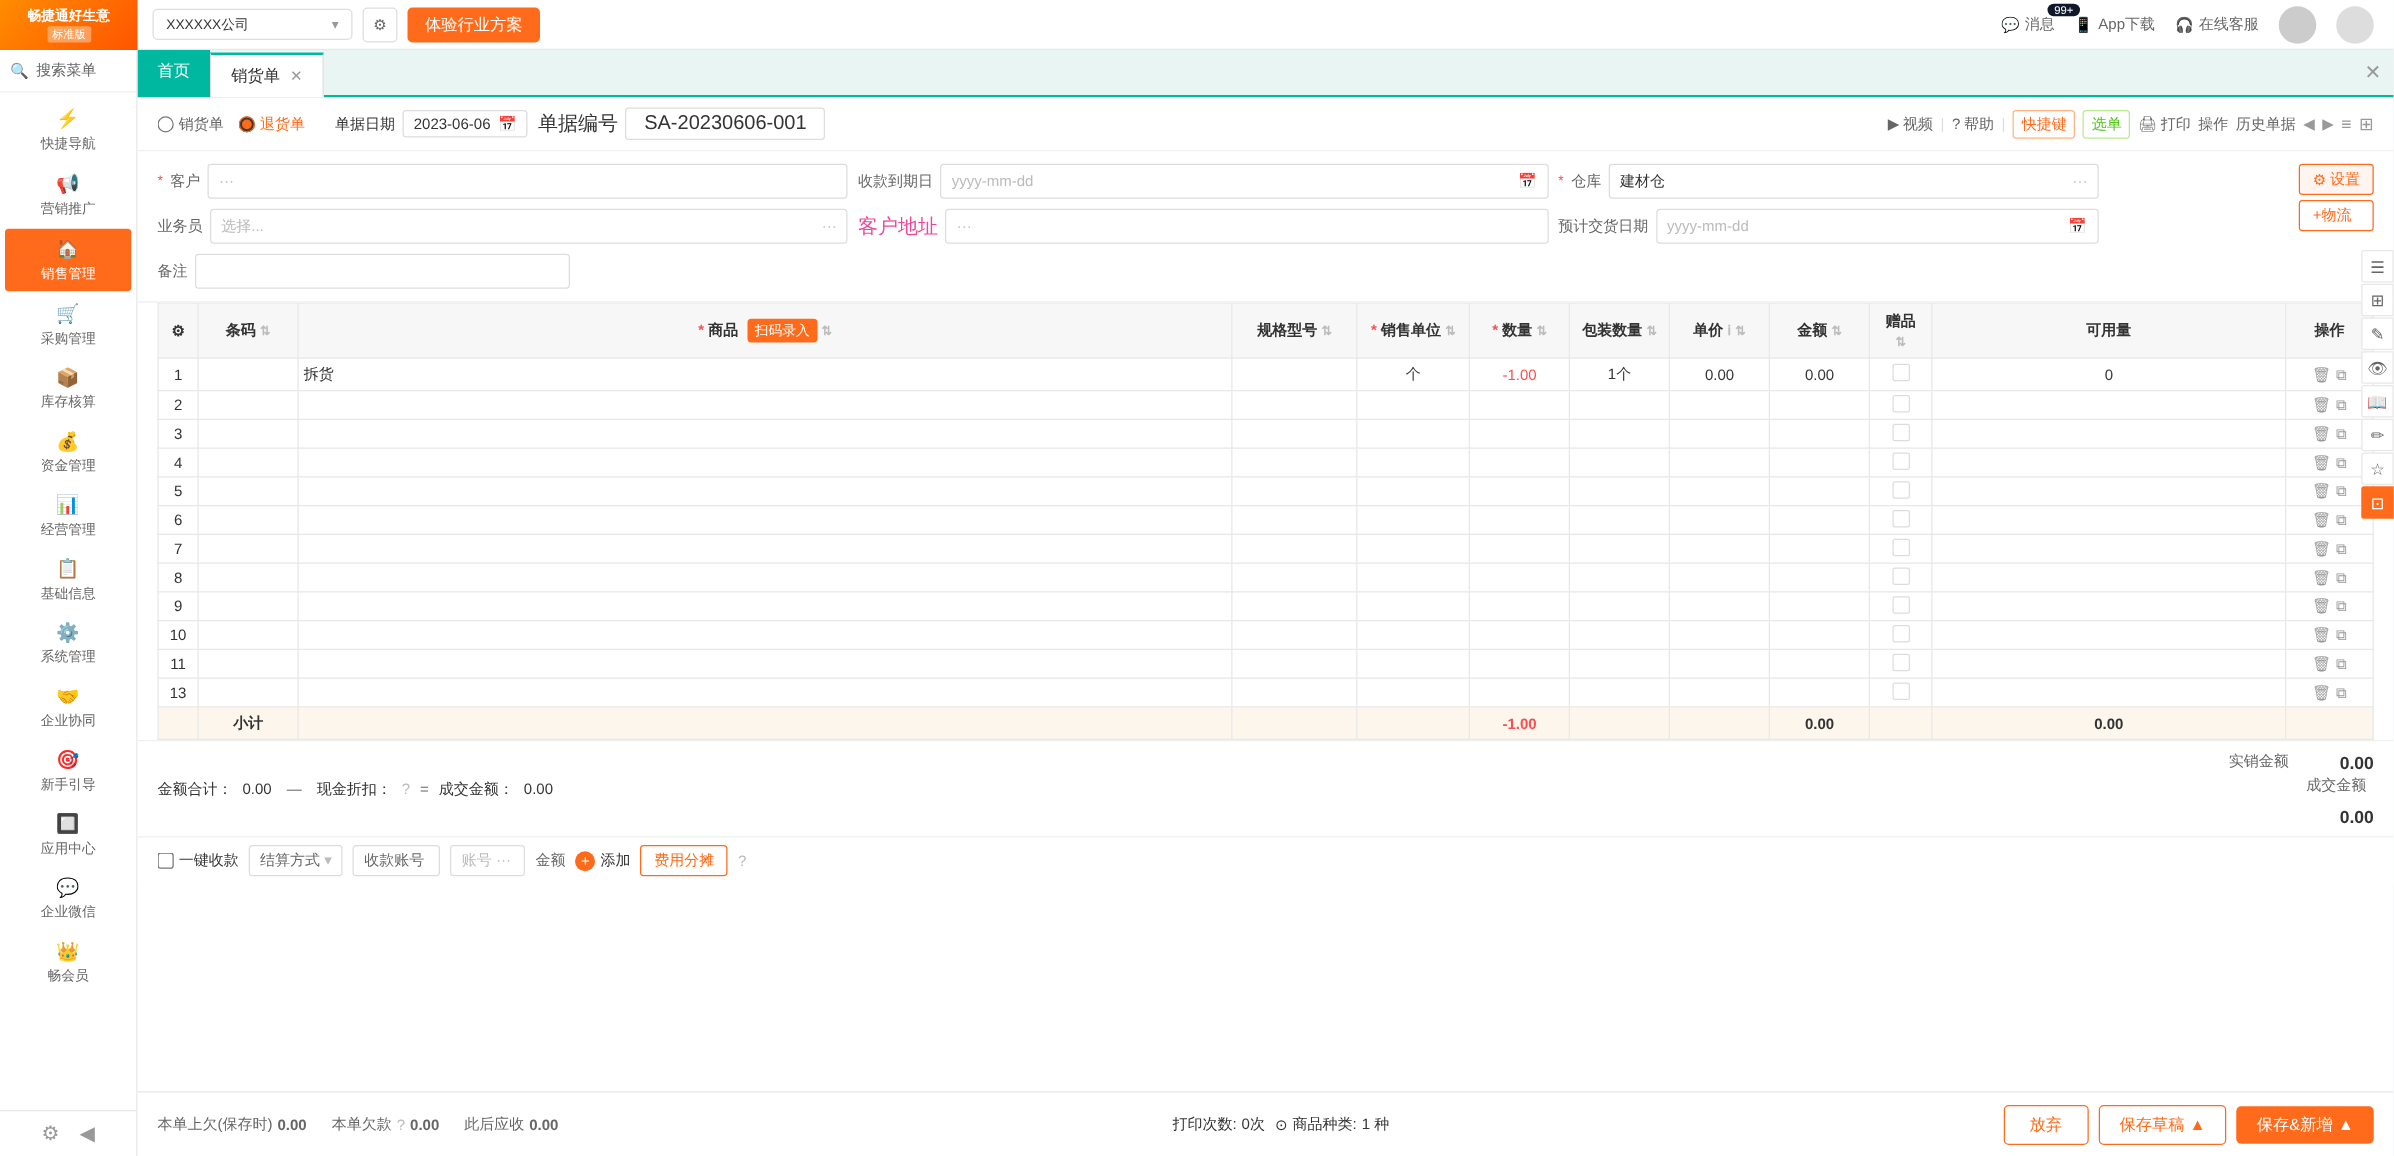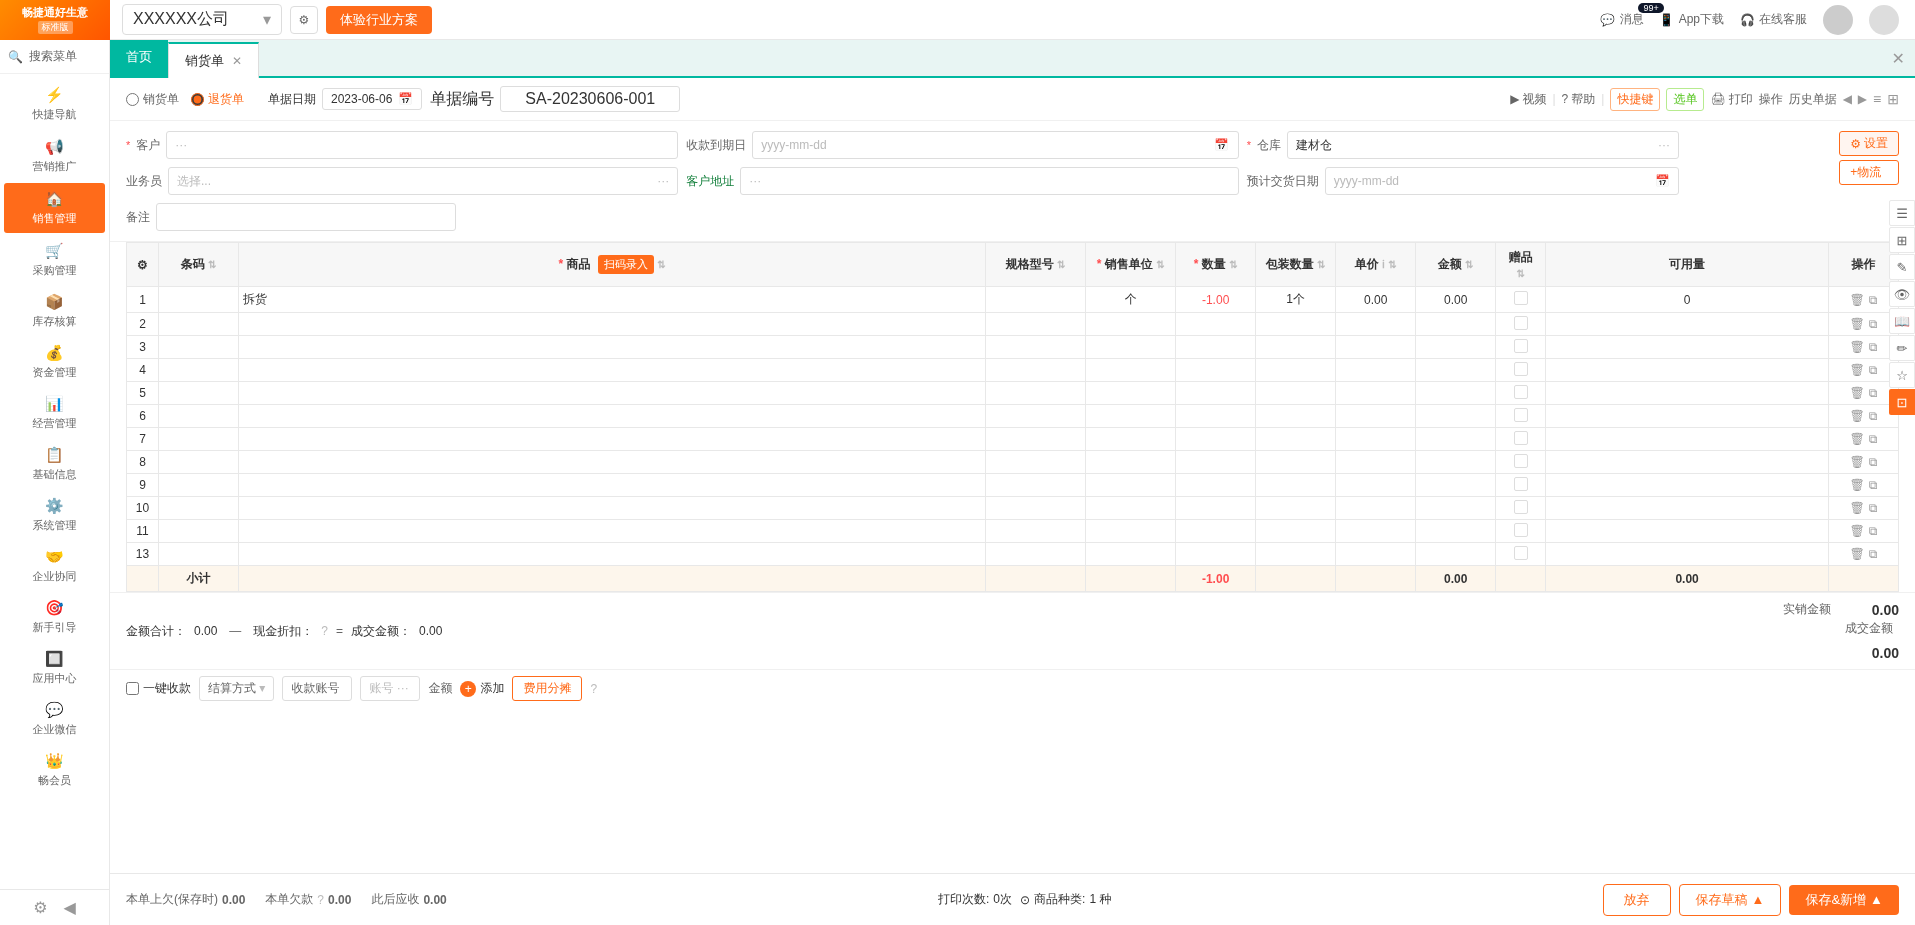--- a/index.html
+++ b/index.html
@@ -9,21 +9,21 @@
 <body>
 
 <div style="display:flex; height:40px; background:#fff; border-bottom:1px solid #e8e8e8; align-items:center;">
 
   <div style="width:110px; min-width:110px; height:40px; background:linear-gradient(135deg,#ff8c00,#ff5500); display:flex; align-items:center; justify-content:center; flex-direction:column; gap:1px;">
     <span style="color:#fff;font-size:11px;font-weight:bold;">畅捷通好生意</span>
     <span style="background:rgba(255,255,255,0.35);color:#fff;font-size:9px;padding:0 4px;border-radius:2px;">标准版</span>
   </div>
 
   <div style="display:flex;align-items:center;gap:8px;padding:0 12px;">
-    <div style="border:1px solid #ddd;border-radius:4px;padding:4px 10px;font-size:16px;color:#333;display:flex;align-items:center;gap:8px;min-width:160px;cursor:pointer;">
+    <div style="border:1px solid #ddd;border-radius:4px;padding:4px 10px;font-size:11px;color:#333;display:flex;align-items:center;gap:8px;min-width:160px;cursor:pointer;">
       <span>XXXXXX公司</span>
       <span style="color:#999;margin-left:auto;">▾</span>
     </div>
     <div style="width:28px;height:28px;border:1px solid #ddd;border-radius:4px;display:flex;align-items:center;justify-content:center;cursor:pointer;color:#666;">⚙</div>
     <button style="background:#ff6b1a;color:#fff;border:none;border-radius:4px;padding:5px 14px;cursor:pointer;font-size:13px;">体验行业方案</button>
   </div>
 
   <div style="margin-left:auto;display:flex;align-items:center;gap:16px;padding-right:16px;">
     <div style="display:flex;align-items:center;gap:4px;color:#666;cursor:pointer;font-size:12px;position:relative;">
       <span>💬</span>
@@ -162,21 +162,21 @@
       <div style="display:flex;align-items:center;gap:6px;margin-left:16px;font-size:12px;color:#333;">
         <span>单据日期</span>
         <div style="border:1px solid #ddd;border-radius:3px;padding:3px 8px;display:flex;align-items:center;gap:6px;cursor:pointer;">
           <span>2023-06-06</span>
           <span style="color:#bbb;">📅</span>
         </div>
       </div>
 
       <div style="display:flex;align-items:center;gap:6px;font-size:16px;color:#333;">
         <span>单据编号</span>
-        <div style="border:1px solid #ddd;border-radius:3px;padding:3px 24px;cursor:pointer;">
+        <div style="border:1px solid #ddd;border-radius:3px;padding:3px 14px;cursor:pointer;">
           <span>SA-20230606-001</span>
         </div>
       </div>
 
       <div style="margin-left:auto;display:flex;align-items:center;gap:6px;flex-wrap:wrap;">
         <div style="display:flex;align-items:center;gap:3px;color:#666;cursor:pointer;font-size:12px;">
           <span>▶</span>
           <span>视频</span>
         </div>
         <span style="color:#ddd;">|</span>
@@ -252,21 +252,21 @@
 
         <div style="display:flex;align-items:center;gap:6px;">
           <span style="color:#666;font-size:12px;white-space:nowrap;">业务员</span>
           <div style="flex:1;border:1px solid #ddd;border-radius:3px;padding:4px 8px;display:flex;align-items:center;justify-content:space-between;min-height:28px;cursor:pointer;">
             <span style="color:#bbb;">选择...</span>
             <span style="color:#bbb;">···</span>
           </div>
         </div>
 
         <div style="display:flex;align-items:center;gap:6px;">
-          <span style="color:#15803d;font-size:12px;white-space:nowrap;">客户地址</span>
+          <span style="color:#ec4899;font-size:16px;white-space:nowrap;">客户地址</span>
           <div style="flex:1;border:1px solid #ddd;border-radius:3px;padding:4px 8px;display:flex;align-items:center;justify-content:space-between;min-height:28px;cursor:pointer;">
             <span style="color:#bbb;">···</span>
           </div>
         </div>
 
         <div style="display:flex;align-items:center;gap:6px;padding-right:120px;">
           <span style="color:#666;font-size:12px;white-space:nowrap;">预计交货日期</span>
           <div style="flex:1;border:1px solid #ddd;border-radius:3px;padding:4px 8px;display:flex;align-items:center;justify-content:space-between;min-height:28px;cursor:pointer;">
             <span style="color:#bbb;">yyyy-mm-dd</span>
             <span style="color:#bbb;">📅</span>

